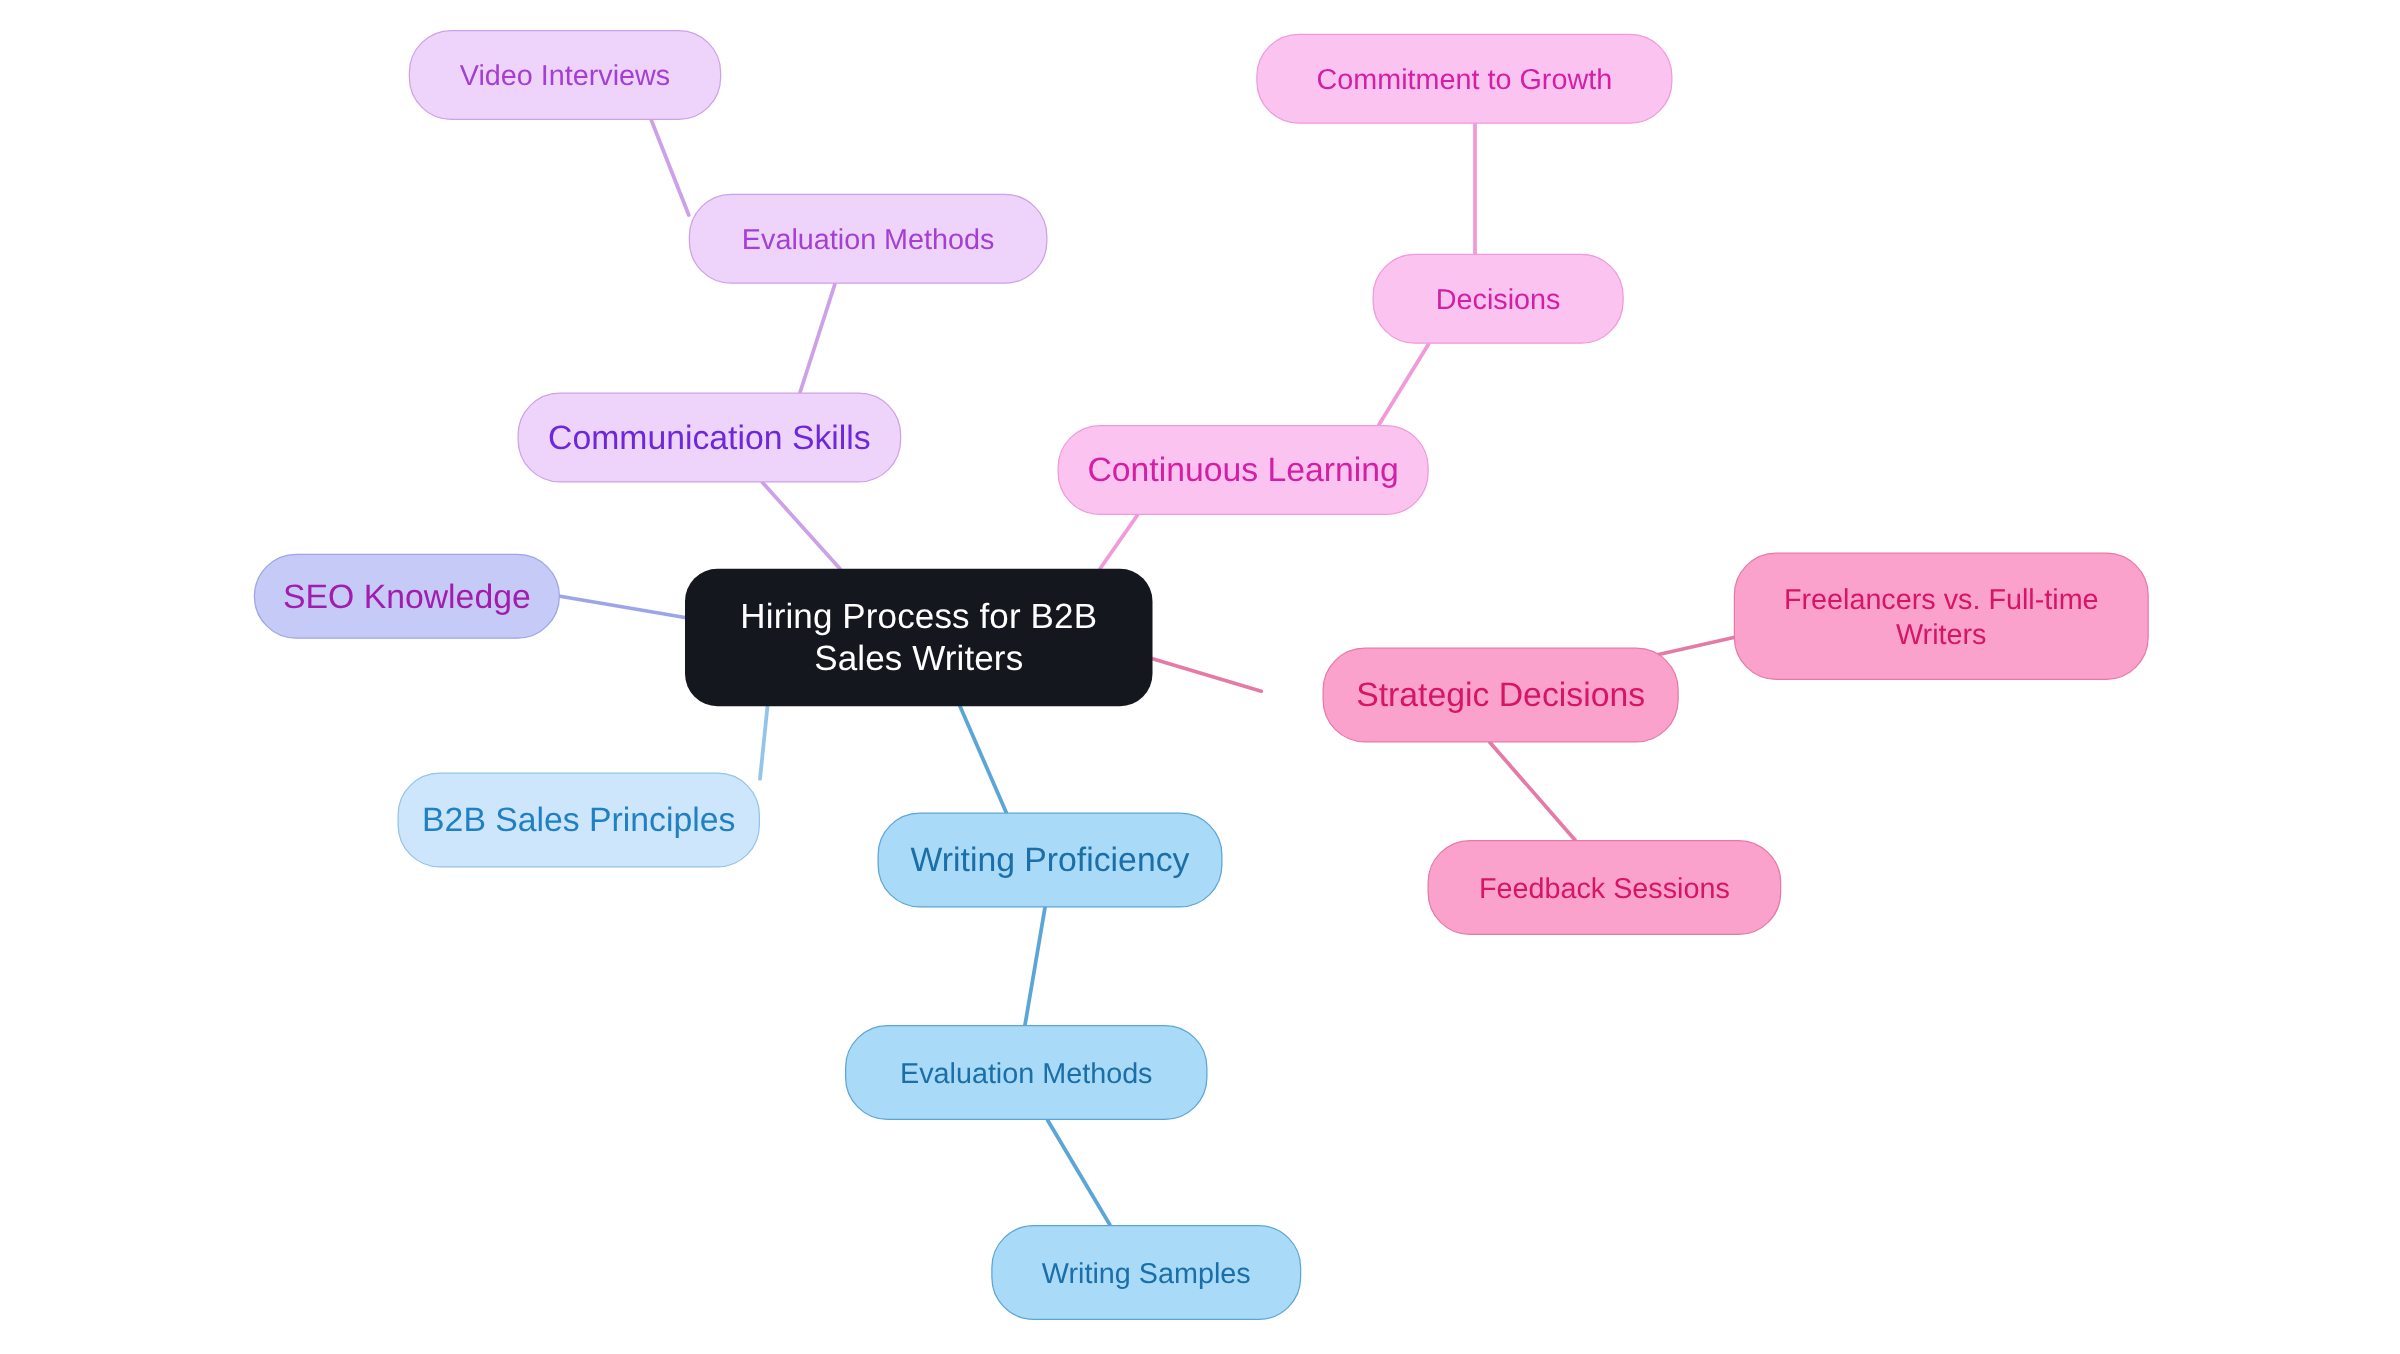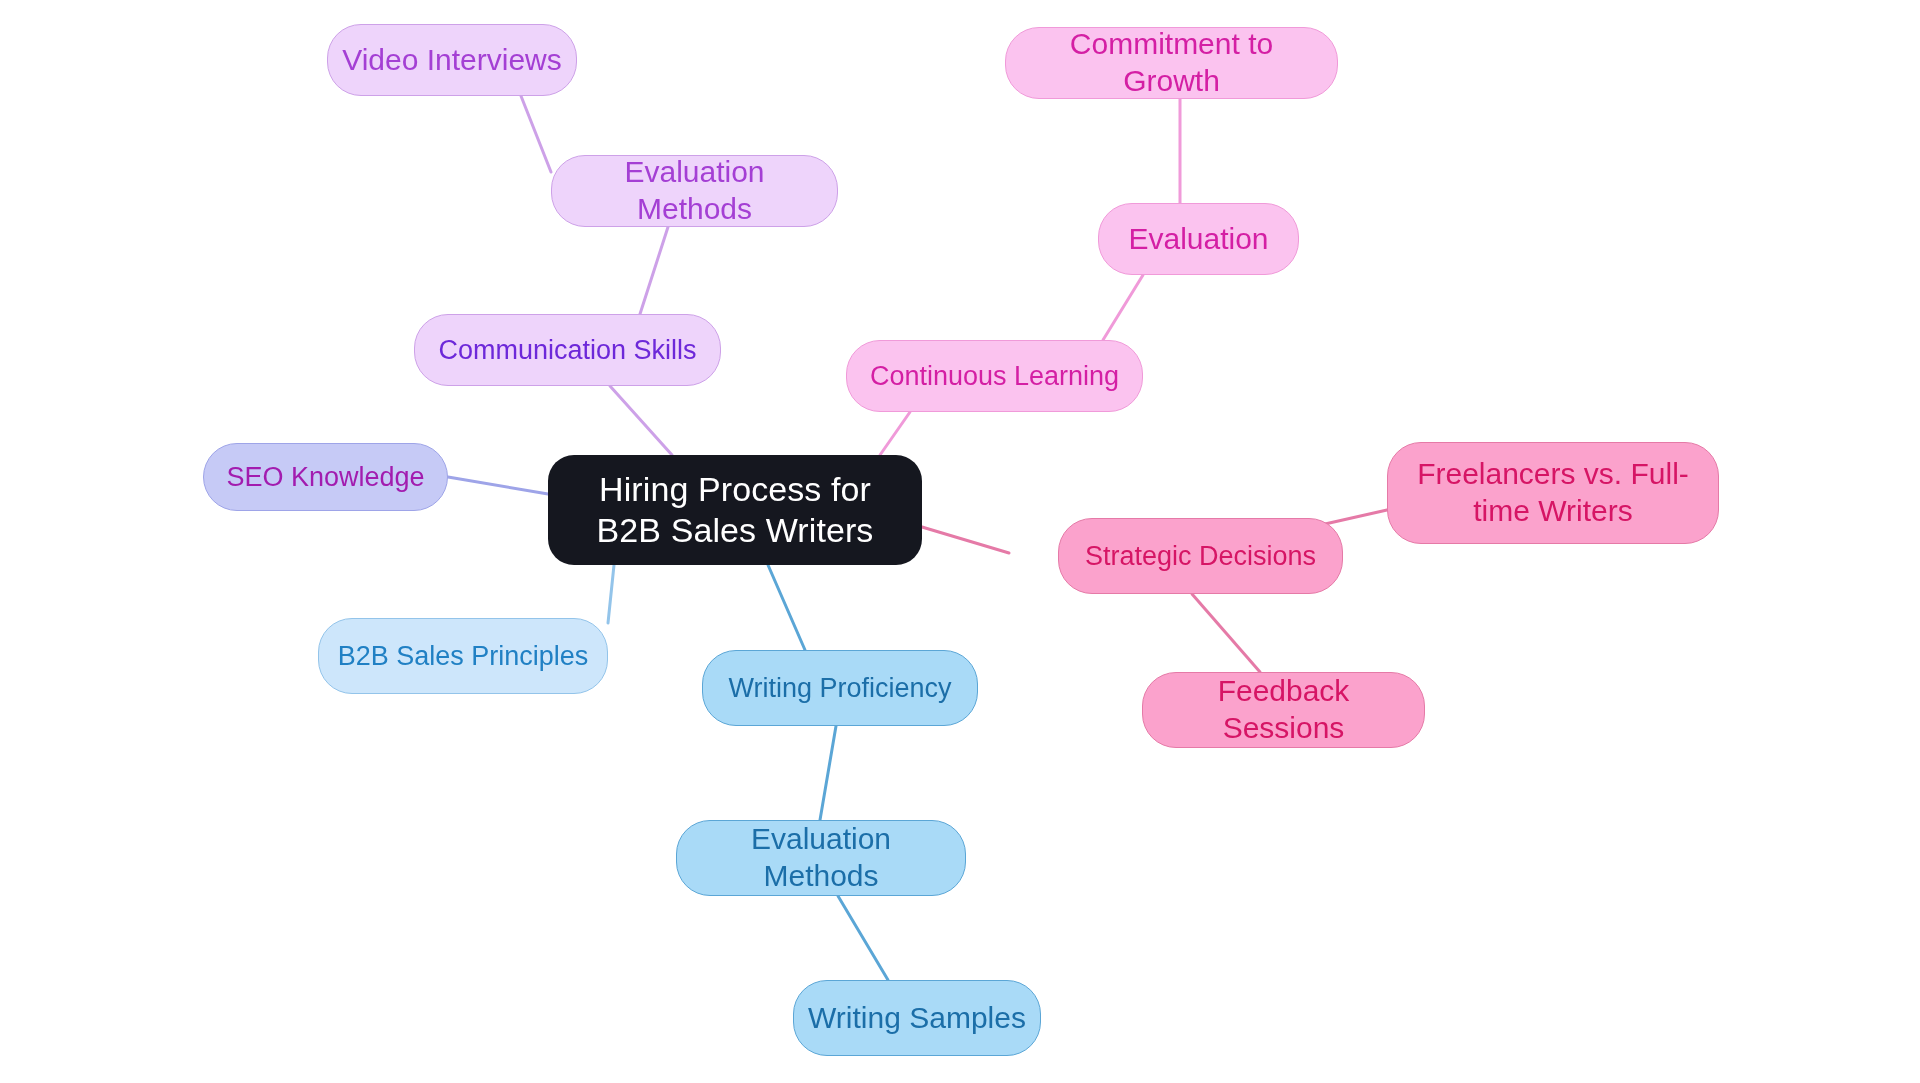--- a/index.html
+++ b/index.html
@@ -37,28 +37,28 @@
     border-style: solid;
     border-width: 1.5px;
     line-height: 1.22;
     padding: 4px 14px;
     white-space: pre-line;
     z-index: 2;
   }
   .node.root {
     border-radius: 26px;
     border-width: 0;
-    font-size: 34px;
+    font-size: 28px;
     letter-spacing: 0.1px;
   }
   .node.branch {
     font-size: 27px;
   }
   .node.leaf {
-    font-size: 30px;
+    font-size: 23px;
   }
 </style>
 </head>
 <body>
 
 <div id="mindmap-canvas" style="background: rgb(255, 255, 255);">
   <svg id="edge-layer" viewBox="0 0 1920 1083">
       <line x1="548" y1="494" x2="448" y2="477" stroke="#9ea4e8" stroke-width="3" stroke-linecap="round"></line>
       <line x1="672" y1="455" x2="610" y2="386" stroke="#cda1e8" stroke-width="3" stroke-linecap="round"></line>
       <line x1="640" y1="314" x2="668" y2="227" stroke="#cda1e8" stroke-width="3" stroke-linecap="round"></line>
@@ -74,21 +74,21 @@
       <line x1="836" y1="726" x2="820" y2="820" stroke="#5ba6d6" stroke-width="3" stroke-linecap="round"></line>
       <line x1="838" y1="896" x2="888" y2="980" stroke="#5ba6d6" stroke-width="3" stroke-linecap="round"></line>
     </svg>
   <div id="node-layer">
       <div class="node root" style="left: 548px; top: 455px; width: 374px; height: 110px; background: rgb(21, 23, 31); color: rgb(255, 255, 255); border-color: rgb(21, 23, 31);"><span>Hiring Process for B2B Sales Writers</span></div>
       <div class="node branch" style="left: 203px; top: 443px; width: 245px; height: 68px; background: rgb(198, 202, 246); color: #a21caf; border-color: rgb(158, 164, 232);"><span>SEO Knowledge</span></div>
       <div class="node branch" style="left: 414px; top: 314px; width: 307px; height: 72px; background: rgb(238, 212, 251); color: #6d28d9; border-color: rgb(205, 161, 232);"><span>Communication Skills</span></div>
       <div class="node leaf" style="left: 551px; top: 155px; width: 287px; height: 72px; background: rgb(238, 212, 251); color: rgb(164, 63, 212); border-color: rgb(205, 161, 232);"><span>Evaluation Methods</span></div>
       <div class="node leaf" style="left: 327px; top: 24px; width: 250px; height: 72px; background: rgb(238, 212, 251); color: rgb(164, 63, 212); border-color: rgb(205, 161, 232);"><span>Video Interviews</span></div>
       <div class="node branch" style="left: 846px; top: 340px; width: 297px; height: 72px; background: rgb(251, 195, 239); color: rgb(212, 31, 164); border-color: rgb(240, 154, 217);"><span>Continuous Learning</span></div>
-      <div class="node leaf" style="left: 1098px; top: 203px; width: 201px; height: 72px; background: rgb(251, 195, 239); color: rgb(212, 31, 164); border-color: rgb(240, 154, 217);"><span>Evaluation</span></div>
+      <div class="node leaf" style="left: 1098px; top: 203px; width: 201px; height: 72px; background: rgb(251, 195, 239); color: rgb(212, 31, 164); border-color: rgb(240, 154, 217);"><span>Decisions</span></div>
       <div class="node leaf" style="left: 1005px; top: 27px; width: 333px; height: 72px; background: rgb(251, 195, 239); color: rgb(212, 31, 164); border-color: rgb(240, 154, 217);"><span>Commitment to Growth</span></div>
       <div class="node branch" style="left: 1058px; top: 518px; width: 285px; height: 76px; background: rgb(251, 162, 204); color: rgb(214, 21, 101); border-color: rgb(229, 122, 167);"><span>Strategic Decisions</span></div>
       <div class="node leaf" style="left: 1387px; top: 442px; width: 332px; height: 102px; background: rgb(251, 162, 204); color: rgb(214, 21, 101); border-color: rgb(229, 122, 167);"><span>Freelancers vs. Full-time Writers</span></div>
       <div class="node leaf" style="left: 1142px; top: 672px; width: 283px; height: 76px; background: rgb(251, 162, 204); color: rgb(214, 21, 101); border-color: rgb(229, 122, 167);"><span>Feedback Sessions</span></div>
       <div class="node branch" style="left: 318px; top: 618px; width: 290px; height: 76px; background: rgb(205, 230, 251); color: rgb(32, 128, 196); border-color: rgb(147, 196, 234); text-align: right;"><span>B2B Sales Principles</span></div>
       <div class="node branch" style="left: 702px; top: 650px; width: 276px; height: 76px; background: rgb(169, 218, 247); color: rgb(27, 110, 168); border-color: rgb(91, 166, 214);"><span>Writing Proficiency</span></div>
       <div class="node leaf" style="left: 676px; top: 820px; width: 290px; height: 76px; background: rgb(169, 218, 247); color: rgb(27, 110, 168); border-color: rgb(91, 166, 214);"><span>Evaluation Methods</span></div>
       <div class="node leaf" style="left: 793px; top: 980px; width: 248px; height: 76px; background: rgb(169, 218, 247); color: rgb(27, 110, 168); border-color: rgb(91, 166, 214);"><span>Writing Samples</span></div>
     </div>
 </div>

